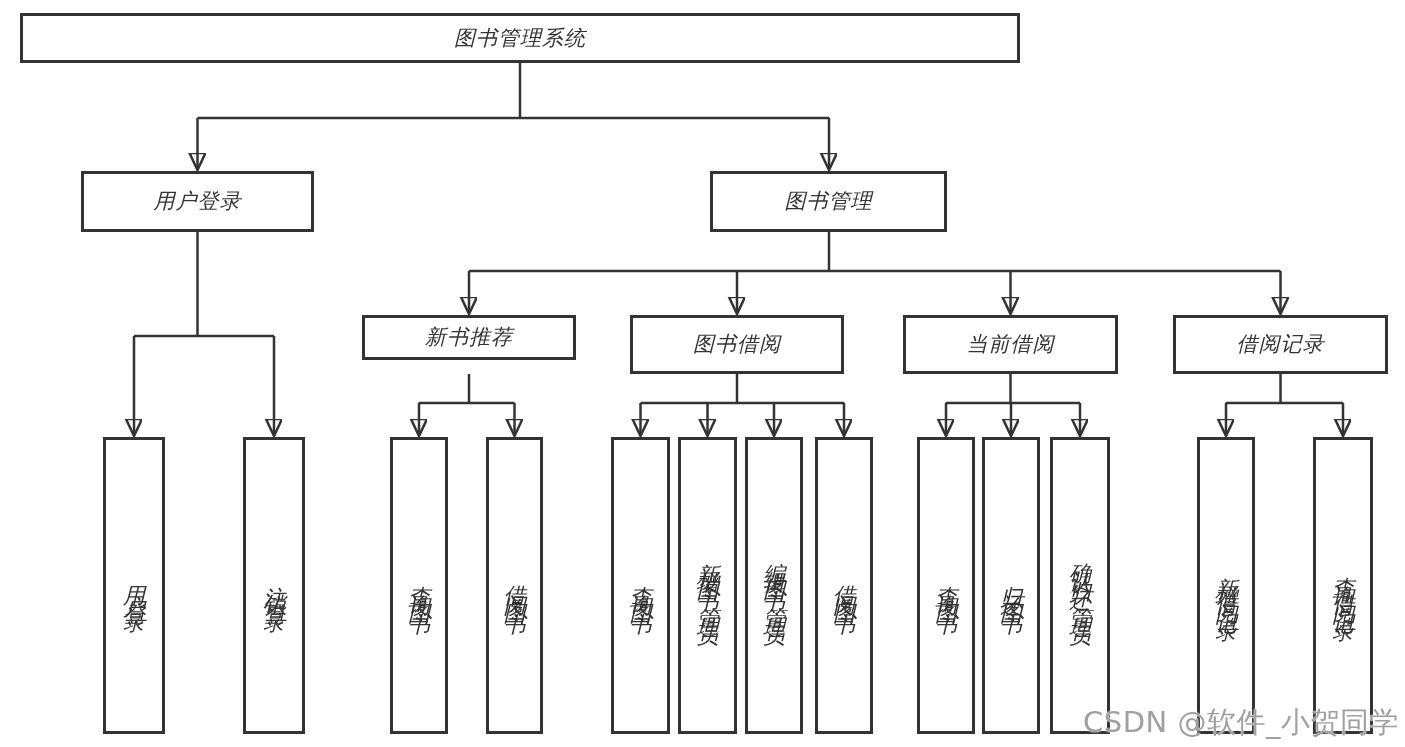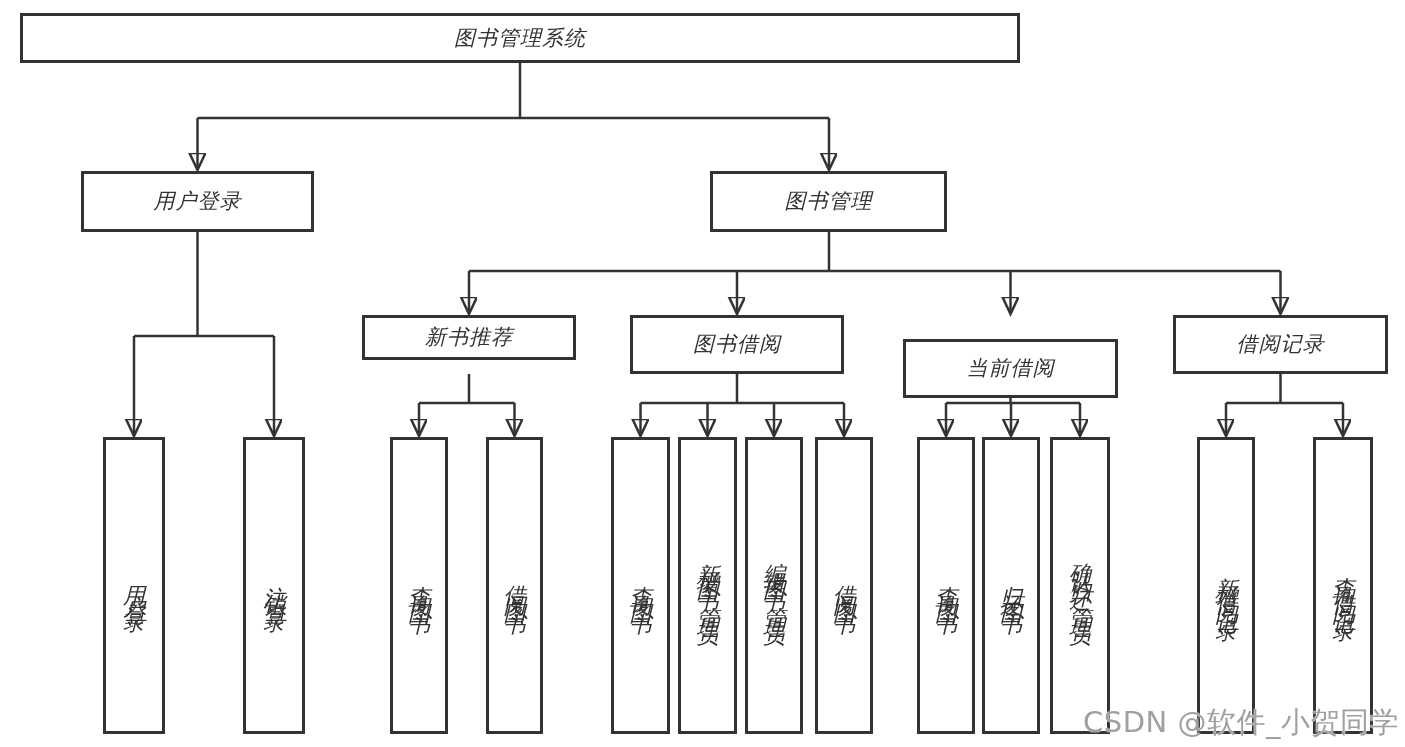--- a/index.html
+++ b/index.html
@@ -132,21 +132,21 @@
   <div class="node" style="left:710px;top:171px;width:237px;height:61px;">
     <span class="hlabel">图书管理</span>
   </div>
 
   <div class="node" style="left:362px;top:315px;width:214px;height:45px;">
     <span class="hlabel">新书推荐</span>
   </div>
   <div class="node" style="left:630px;top:315px;width:214px;height:59px;">
     <span class="hlabel">图书借阅</span>
   </div>
-  <div class="node" style="left:903px;top:315px;width:215px;height:59px;margin-top:24px;">
+  <div class="node" style="left:903px;top:315px;width:215px;height:59px;">
     <span class="hlabel">当前借阅</span>
   </div>
   <div class="node" style="left:1173px;top:315px;width:215px;height:59px;">
     <span class="hlabel">借阅记录</span>
   </div>
 
   <div class="node" style="left:103px;top:437px;width:62px;height:297px;">
     <span class="vlabel">用户登录</span>
   </div>
   <div class="node" style="left:243px;top:437px;width:62px;height:297px;">

